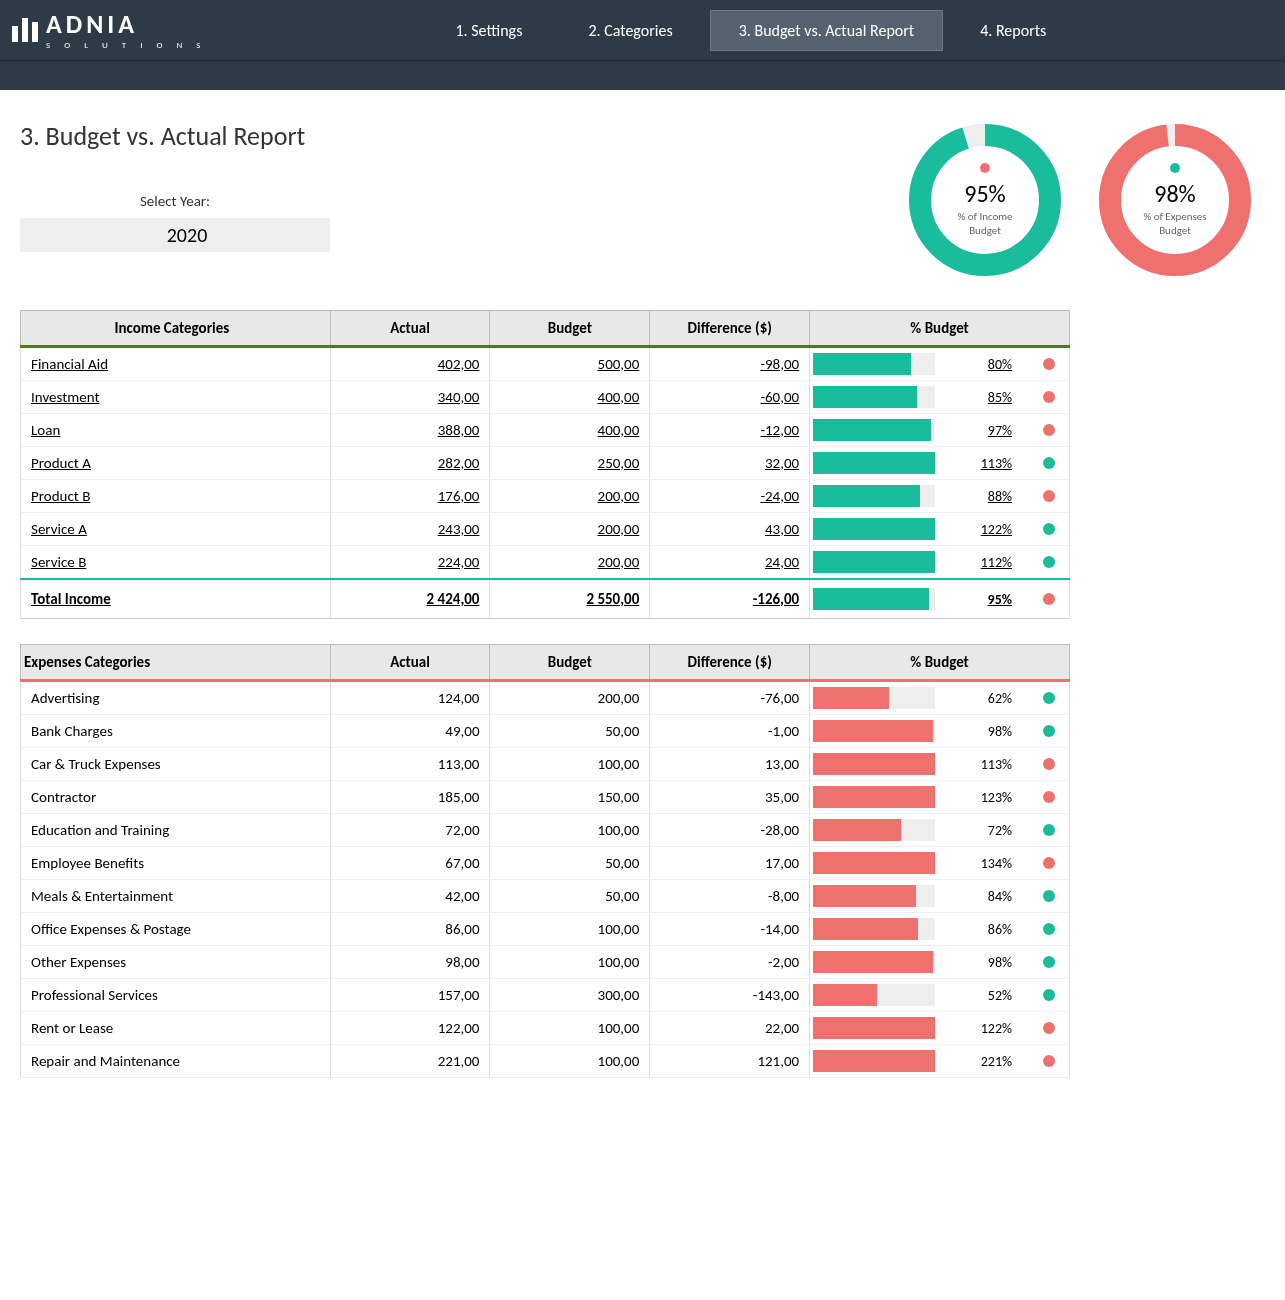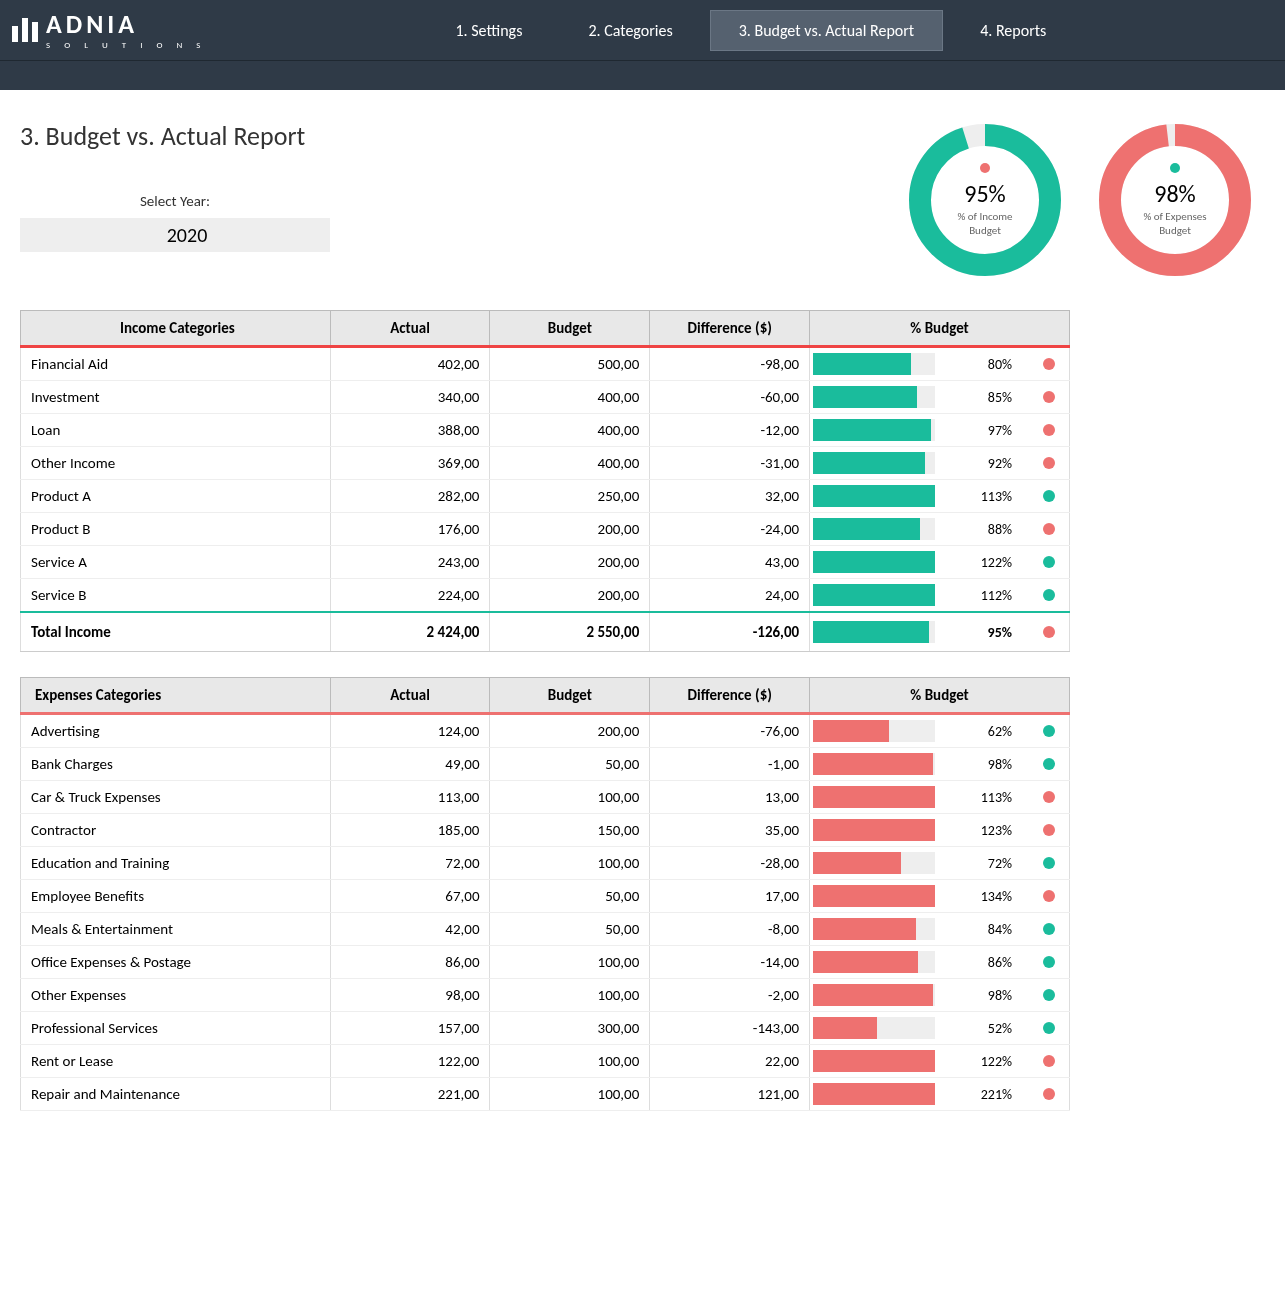--- a/index.html
+++ b/index.html
@@ -24,29 +24,29 @@
 .gauge { width: 160px; height: 160px; position: relative; }
 .gauge svg { transform: rotate(-90deg); }
 .gauge-center { position:absolute; top:0; left:0; right:0; bottom:0; display:flex; flex-direction:column; align-items:center; justify-content:center; }
 .gauge-dot { width:10px; height:10px; border-radius:50%; margin-bottom:6px; }
 .gauge-pct { font-size: 24px; font-weight:400; }
 .gauge-label { font-size: 11px; color:#666; text-align:center; line-height:1.2; margin-top:2px; }
 
 .tbl { width: 1050px; border-collapse: collapse; margin-top: 30px; font-size: 15px; }
 .tbl th { background: #e8e8e8; border:1px solid #bbb; padding: 8px 10px; font-weight:700; }
 .tbl th:first-child { text-align:center; }
-.tbl th.cat { text-align:left; padding-left:14px; }
+.tbl th.cat { text-align:left; padding-left:3px; }
 .tbl td { border-left:1px solid #ddd; border-right:1px solid #ddd; border-bottom:1px solid #eee; padding: 7px 10px; }
 .tbl .num { text-align: right; }
 .tbl .pct-cell { display:flex; align-items:center; gap:17px; }
 .bar-track { flex:1; height:22px; background:#eee; position:relative; margin-right:0; }
 .bar-fill { height:100%; }
 .pct-txt { width: 60px; text-align:right; font-size:14px; }
 .dot { width:12px; height:12px; border-radius:50%; margin-left:14px; flex-shrink:0; }
-.income-border { border-top: 3px solid #ef4444; }
+.income-border { border-top: 3px solid #4d7c0f; text-decoration: underline; }
 .expense-border { border-top: 3px solid #ee7170; }
 .total-row td { font-weight:700; border-top: 2px solid #1abc9c; border-bottom:1px solid #ccc; padding-top:10px; padding-bottom:10px; }
 .teal { background:#1abc9c; }
 .coral { background:#ee7170; }
 .dot-teal { background:#1abc9c; }
 .dot-coral { background:#ee7170; }
 td.budget-col { width: 260px; padding:3px 14px 3px 3px; }
 td.cat-col { width: 310px; }
 td.val-col { width: 160px; }
 </style>
@@ -157,35 +157,20 @@
       <div class="pct-cell">
         <div class="bar-track">
           <div class="bar-fill teal" style="width:97%"></div>
         </div>
         <div class="pct-txt">97%</div>
         <div class="dot dot-coral"></div>
       </div>
     </td>
   </tr>
         <tr>
-    <td class="cat-col">Other Income</td>
-    <td class="num val-col">369,00</td>
-    <td class="num val-col">400,00</td>
-    <td class="num val-col">-31,00</td>
-    <td class="budget-col">
-      <div class="pct-cell">
-        <div class="bar-track">
-          <div class="bar-fill teal" style="width:92%"></div>
-        </div>
-        <div class="pct-txt">92%</div>
-        <div class="dot dot-coral"></div>
-      </div>
-    </td>
-  </tr>
-        <tr>
     <td class="cat-col">Product A</td>
     <td class="num val-col">282,00</td>
     <td class="num val-col">250,00</td>
     <td class="num val-col">32,00</td>
     <td class="budget-col">
       <div class="pct-cell">
         <div class="bar-track">
           <div class="bar-fill teal" style="width:100%"></div>
         </div>
         <div class="pct-txt">113%</div>

